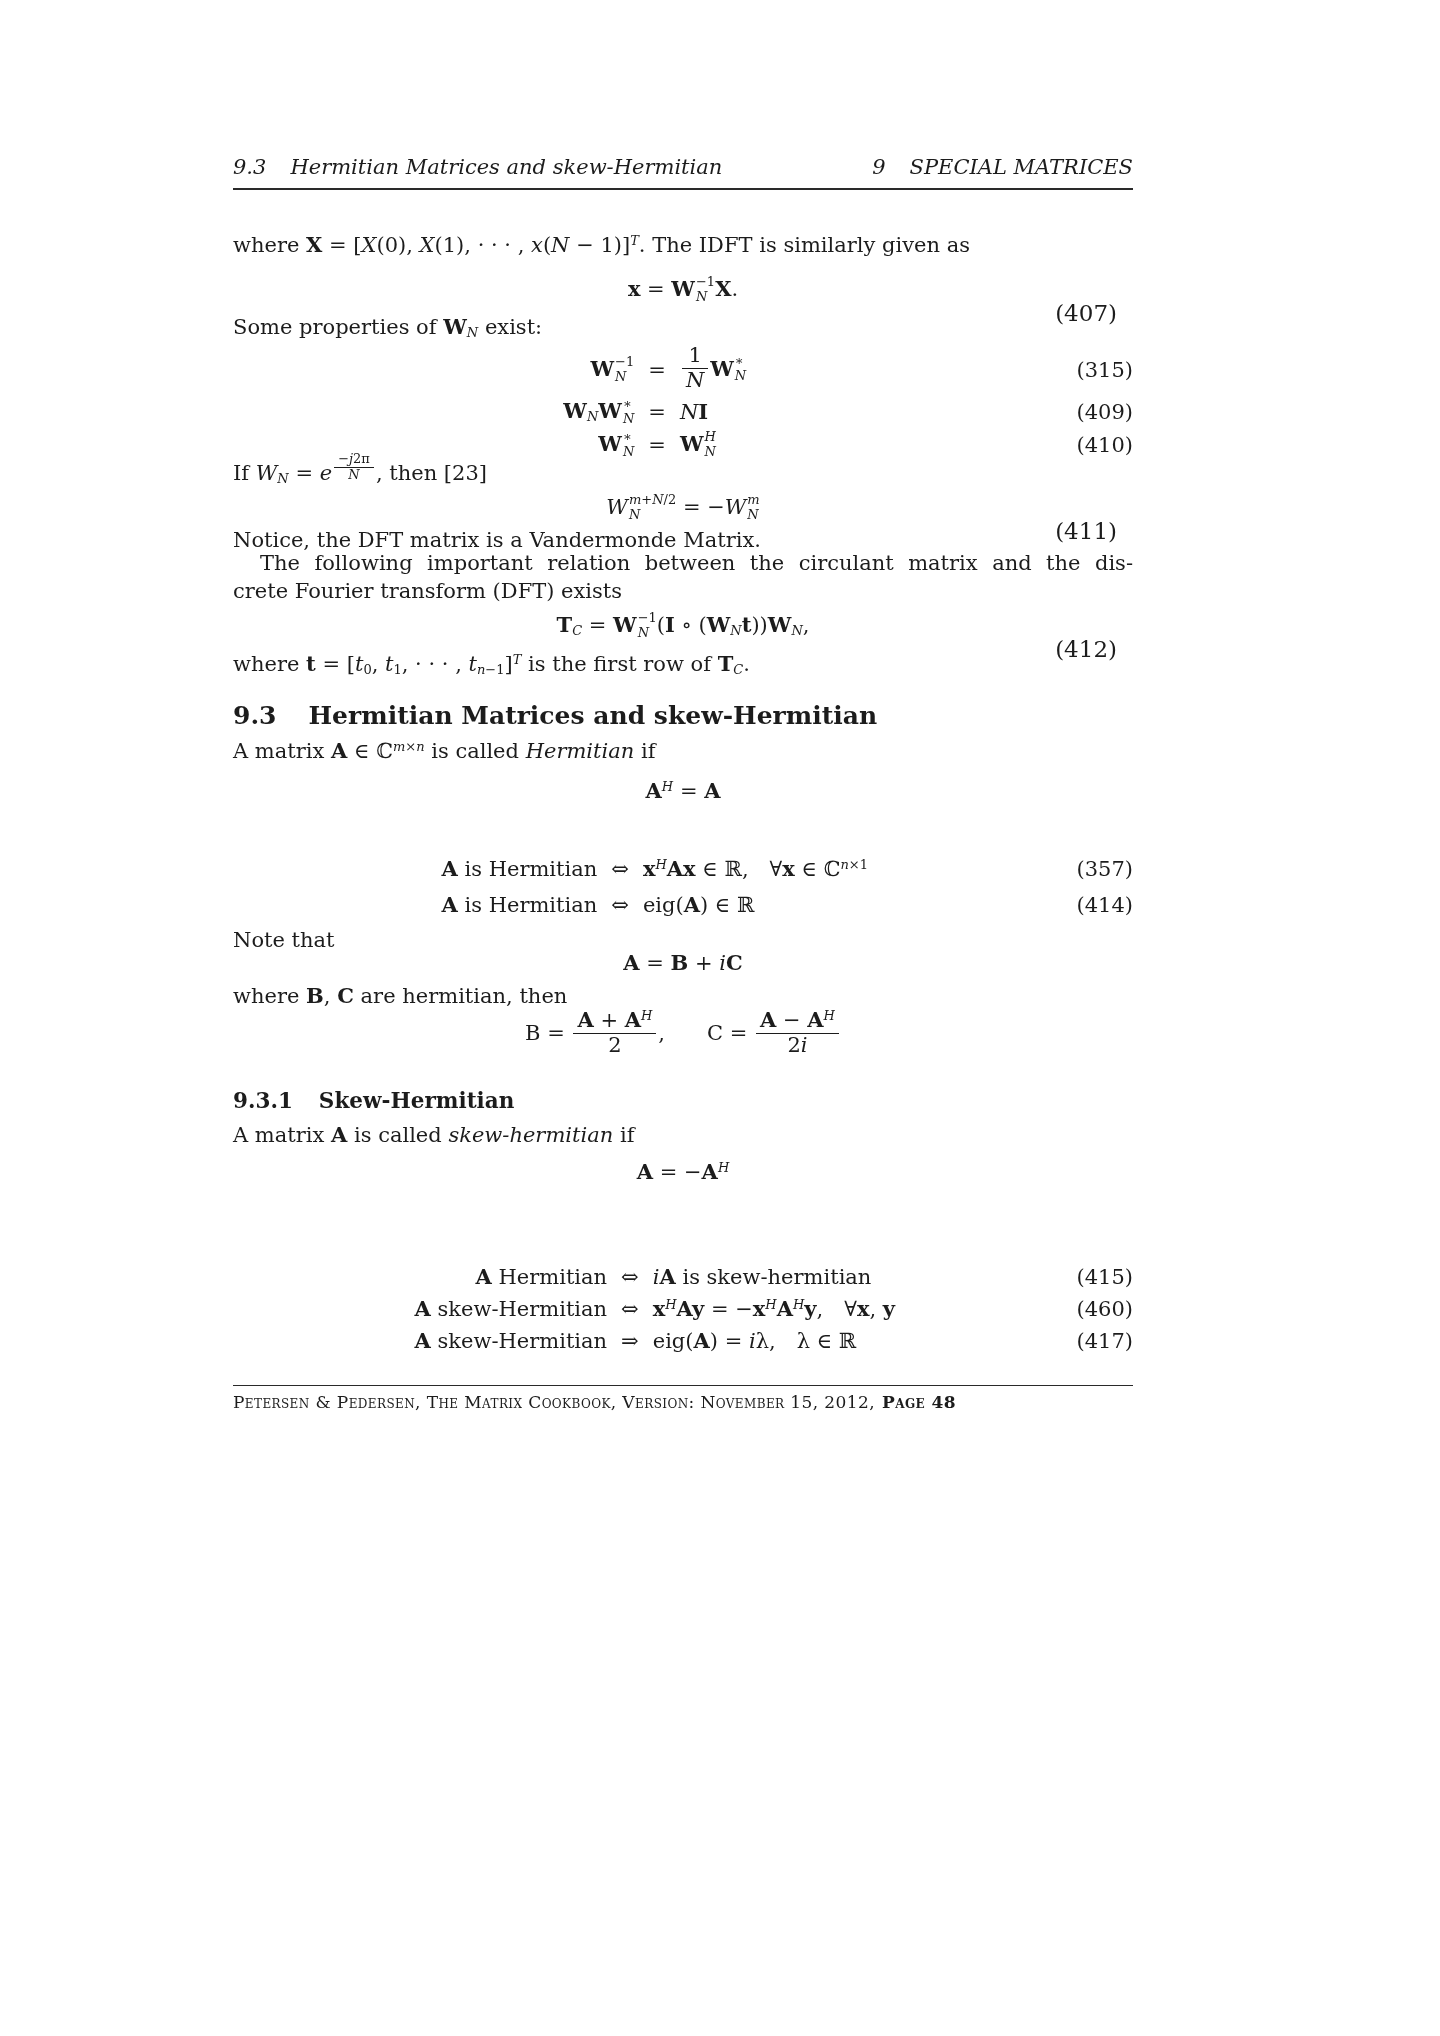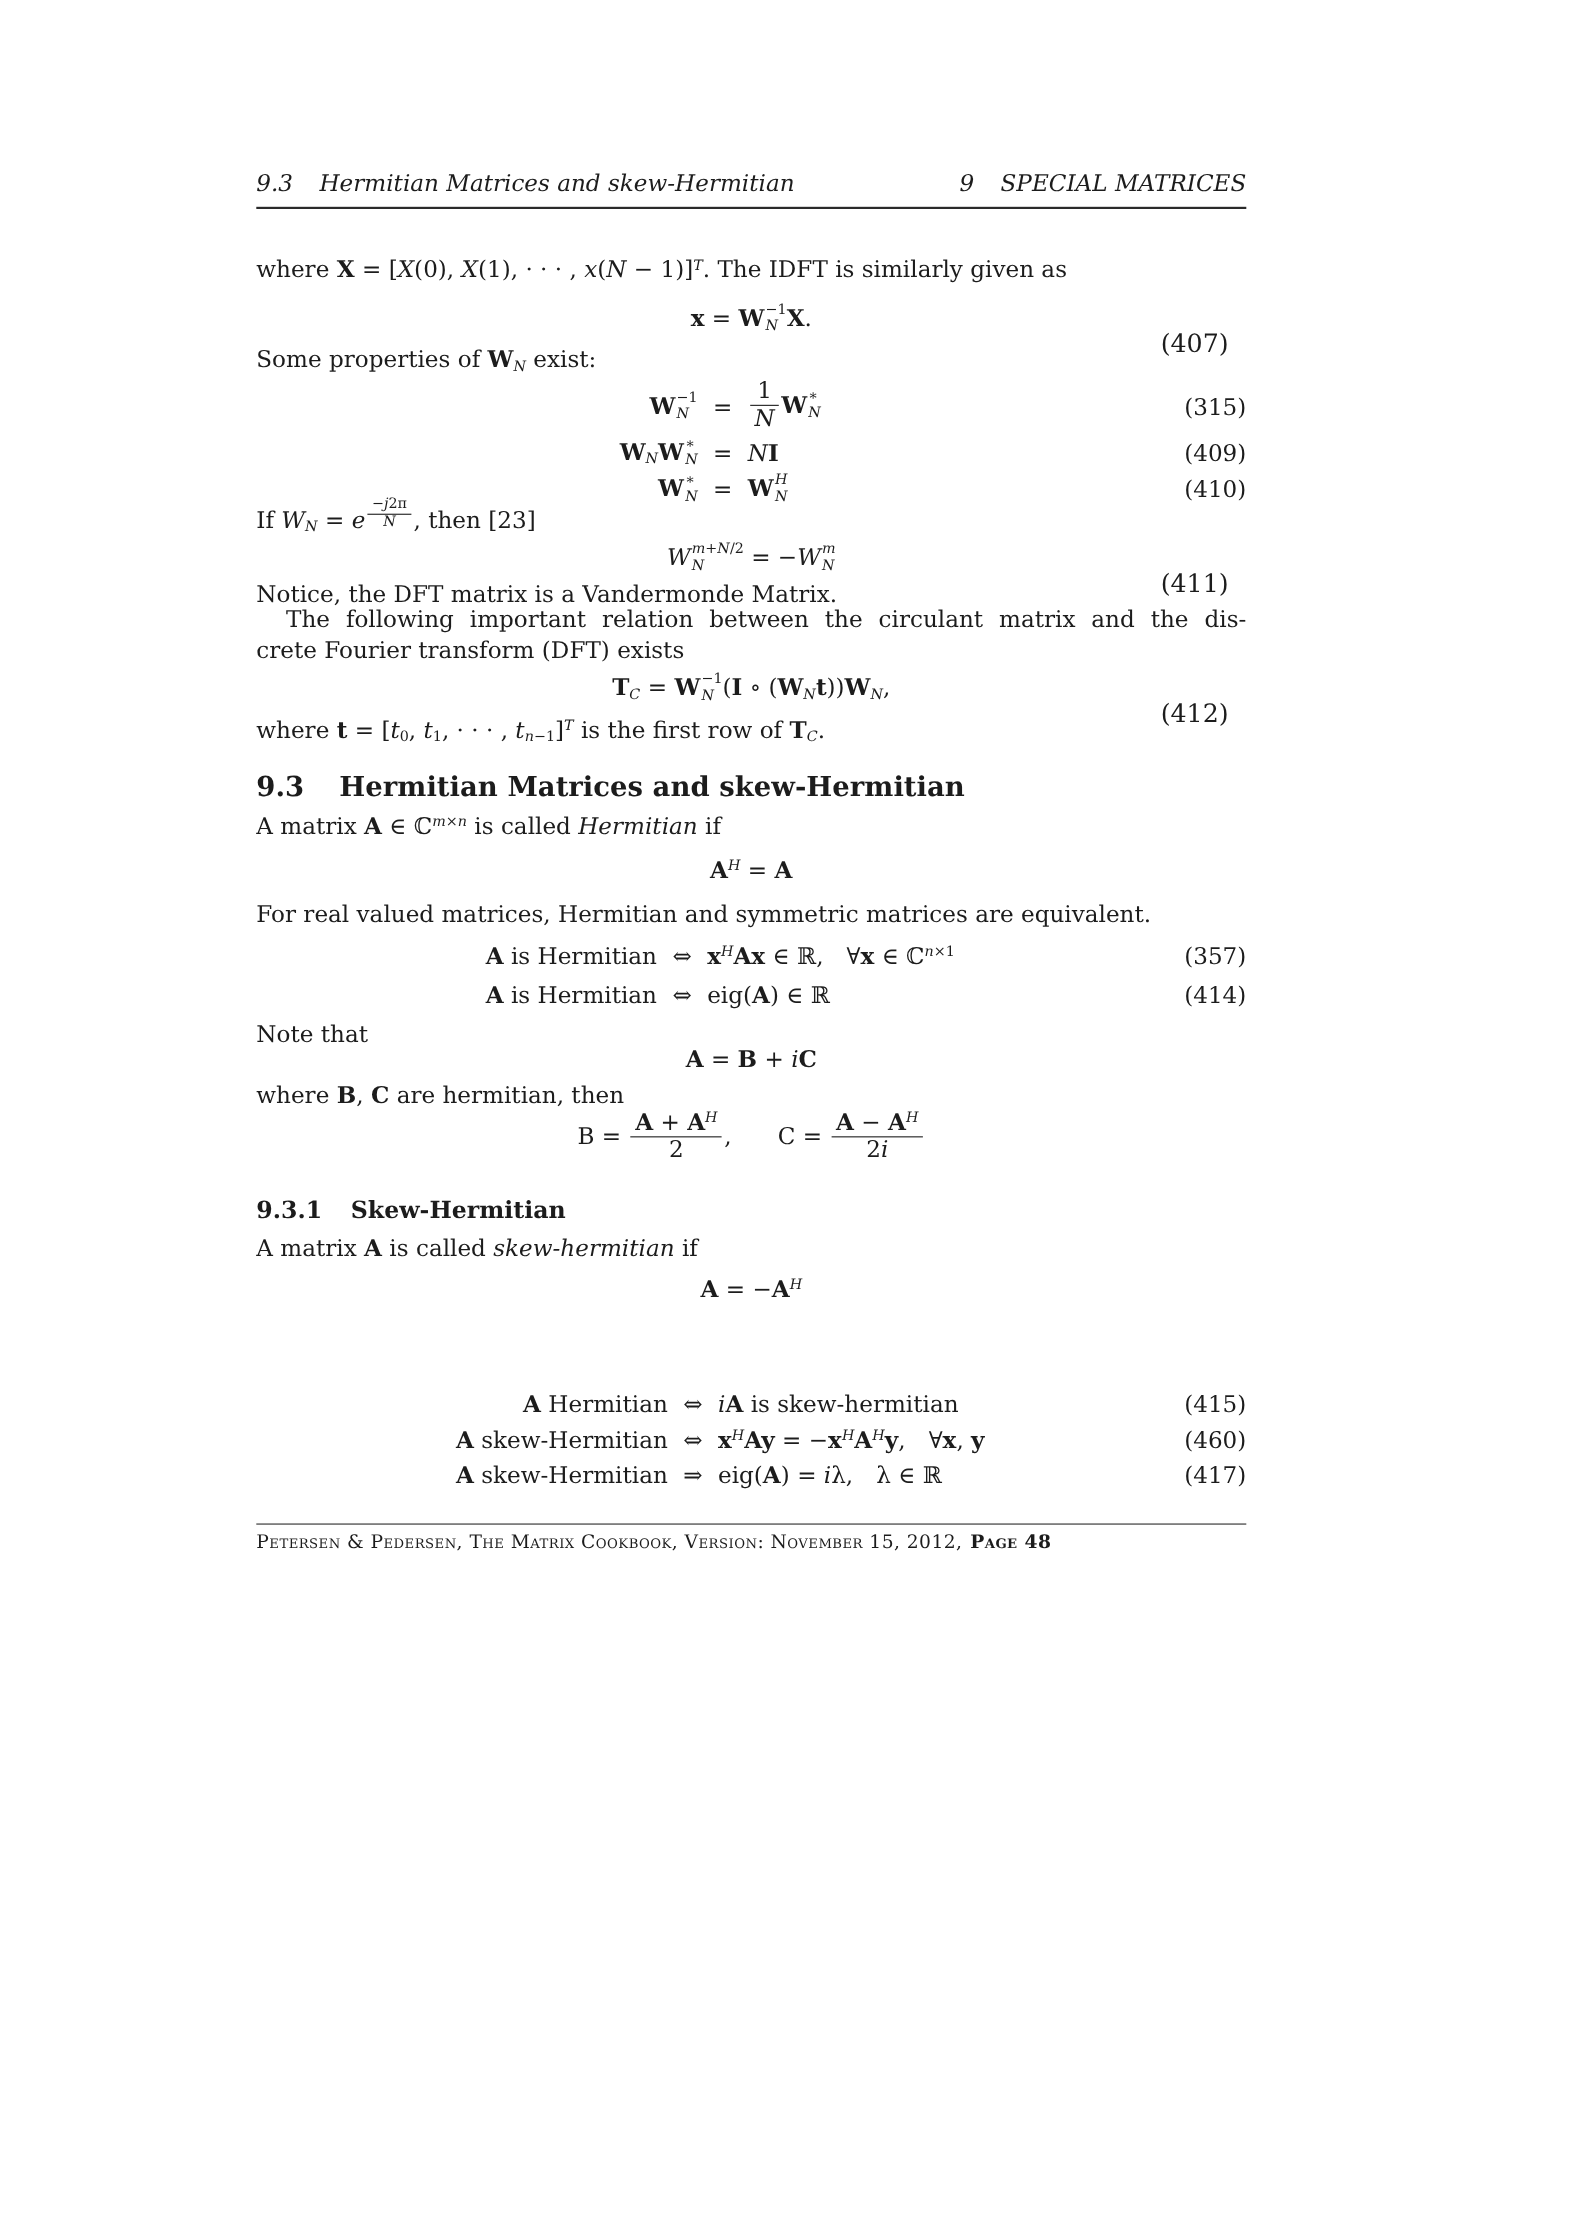--- a/index.html
+++ b/index.html
@@ -142,21 +142,20 @@
     <div class="abs sec1" style="top:699px">
       <span class="secnum">9.3</span><span>Hermitian Matrices and skew-Hermitian</span>
     </div>
 
     <div class="abs para" style="top:737px">A matrix <span class="mb">A</span> ∈ ℂ<sup><span class="mi">m</span>×<span class="mi">n</span></sup> is called <span class="mi">Hermitian</span> if</div>
 
     <div class="abs eq lh32" style="top:775px">
       <span><span class="mb">A</span><sup><span class="mi">H</span></sup> = <span class="mb">A</span></span>
     </div>
 
-    <div class="abs para" style="top:817px">For real valued matrices, Hermitian and symmetric matrices are equivalent.</div>
 
     <div class="abs grp g413" style="top:852px">
       <span></span>
       <span class="lhs"><span class="mb">A</span> is Hermitian</span>
       <span class="rel">⇔</span>
       <span class="rhs"><span class="mb">x</span><sup><span class="mi">H</span></sup><span class="mb">Ax</span> ∈ ℝ, ∀<span class="mb">x</span> ∈ ℂ<sup><span class="mi">n</span>×1</sup></span>
       <span></span>
       <span class="num">(357)</span>
 
       <span></span>

